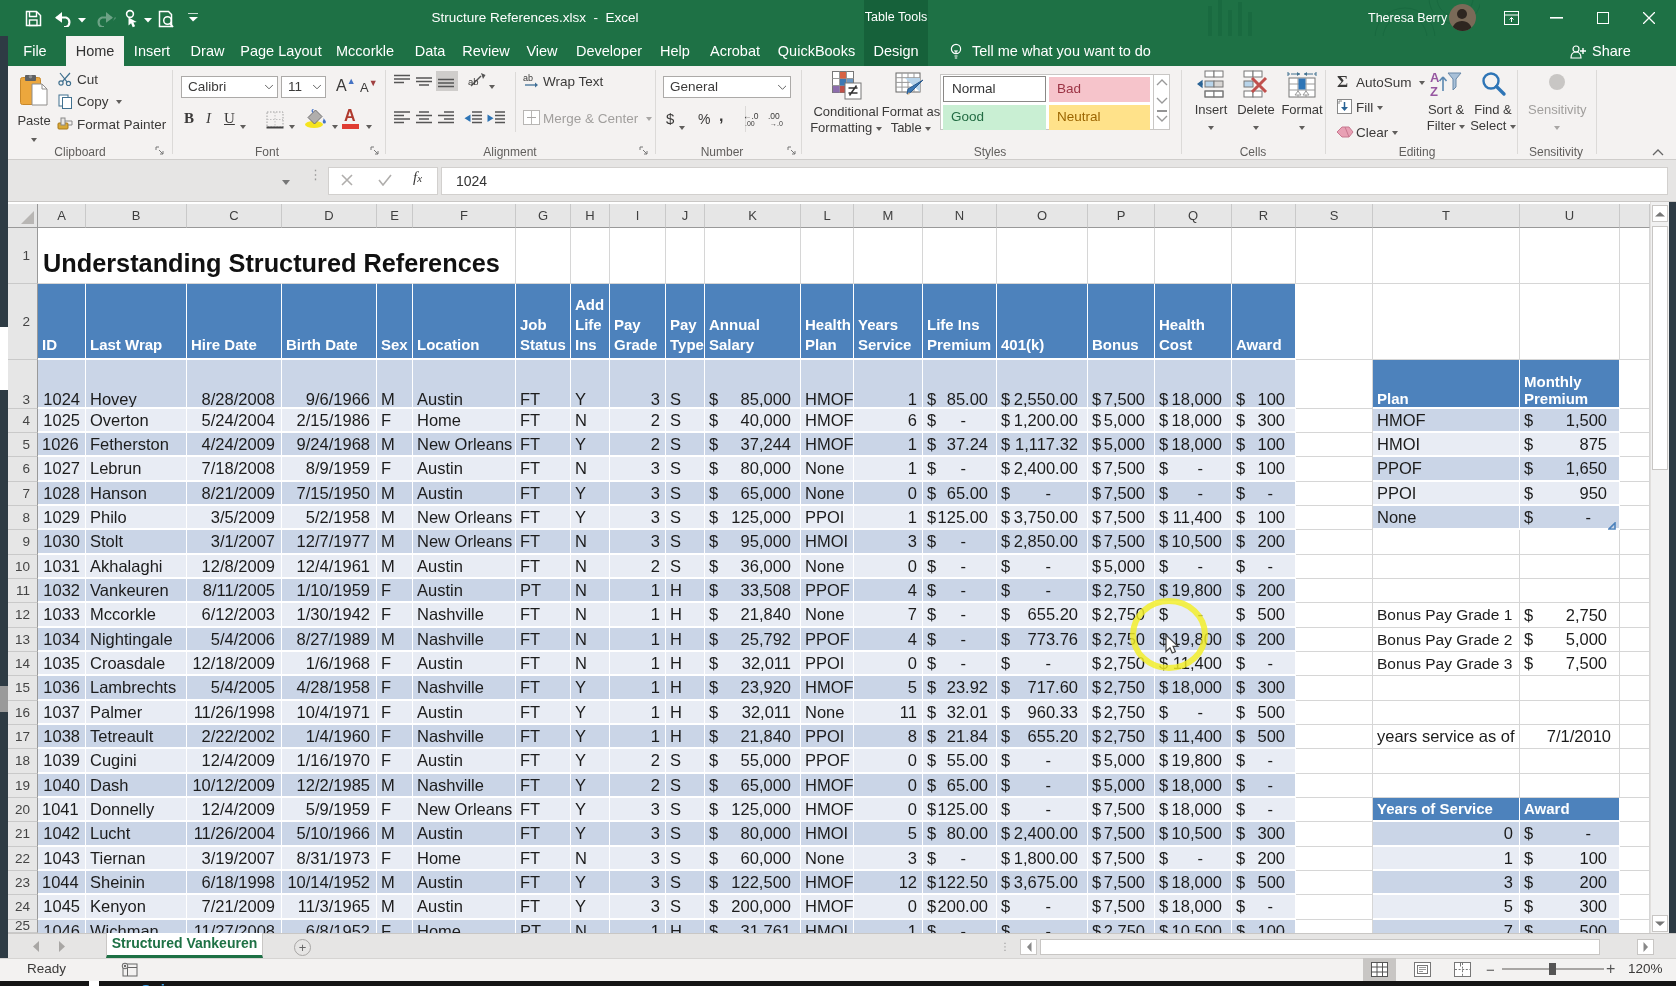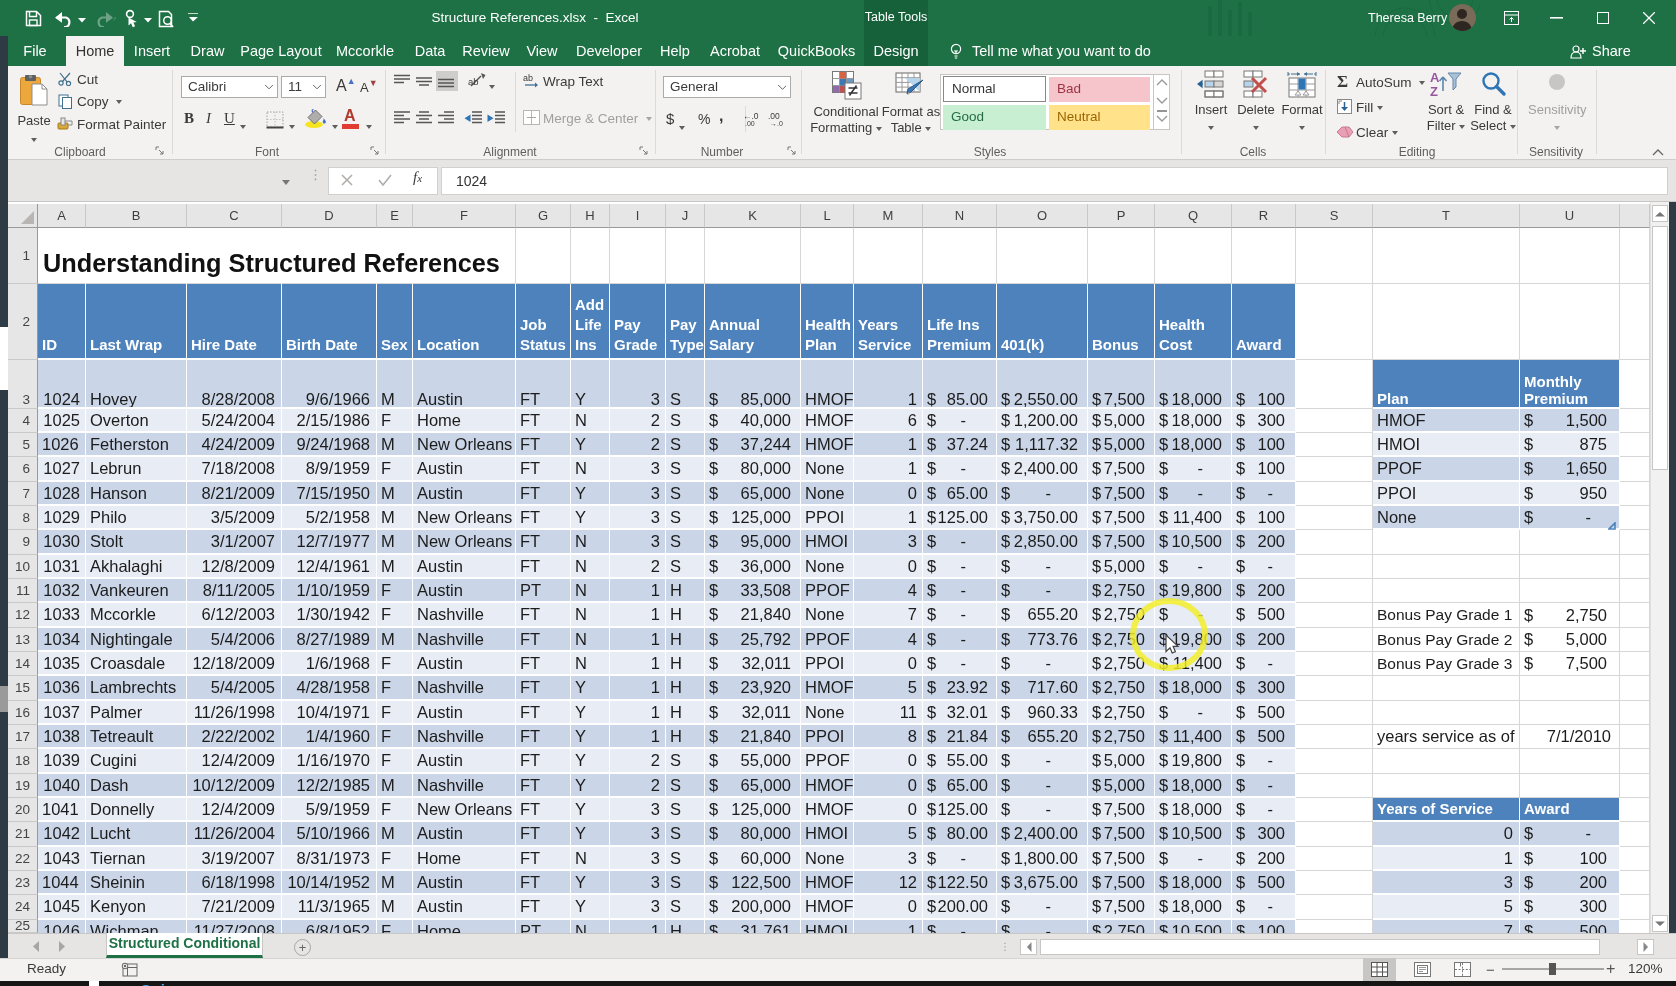--- a/index.html
+++ b/index.html
@@ -1923,21 +1923,21 @@
     <svg width="6" height="10">
       <path d="M.5 0L5 5 .5 10z" fill="#888"></path>
     </svg>
   </div>
 <svg class="ab" style="left:31px;top:941px" width="9" height="11">
     <path d="M8 0L2 5.5 8 11z" fill="#a8a6a4"></path>
   </svg>
 <svg class="ab" style="left:58px;top:941px" width="9" height="11">
     <path d="M1 0l6 5.5L1 11z" fill="#a8a6a4"></path>
   </svg>
-<div class="ab" id="stab">Structured Conditional</div>
+<div class="ab" id="stab">Structured Vankeuren</div>
 <div class="ab" style="left:294px;top:939px;width:17px;height:17px;border:1px solid #a8a6a4;border-radius:50%;color:#666;text-align:center;line-height:15px;font-size:13px">+</div>
 <div class="ab" id="status"></div>
 <div class="ab" style="left:27px;top:961px;font-size:13.5px;color:#3b3a39">Ready</div>
 <svg class="ab" style="left:120px;top:962px" width="18" height="15">
     <rect x="3" y="2" width="14" height="12" fill="none" stroke="#666"></rect>
     <path d="M3 5.5h14M7.5 5.5v8.5" stroke="#666"></path>
     <circle cx="5" cy="4" r="2.8" fill="#f3f2f1" stroke="#666" stroke-width="1"></circle>
     <circle cx="5" cy="4" r="1.2" fill="#666"></circle>
   </svg>
 <div class="ab" style="left:1363px;top:958px;width:33px;height:23px;background:#c8c6c4"></div>

